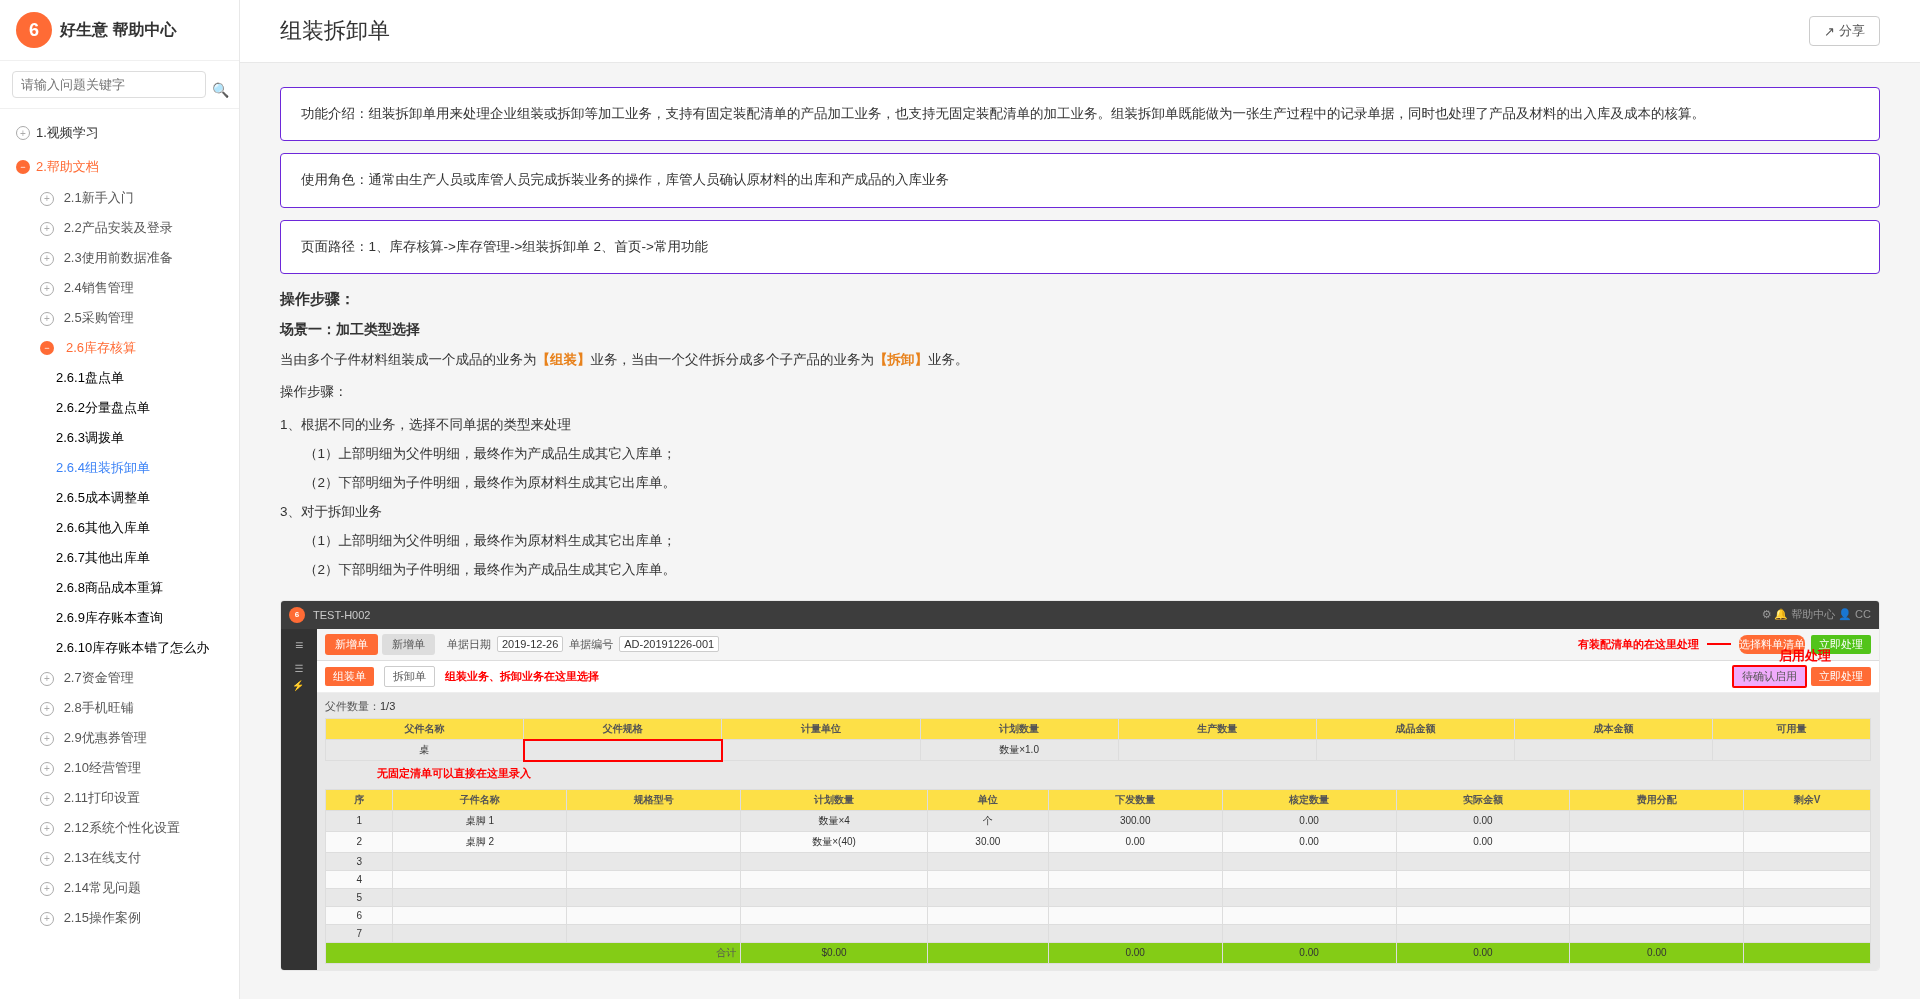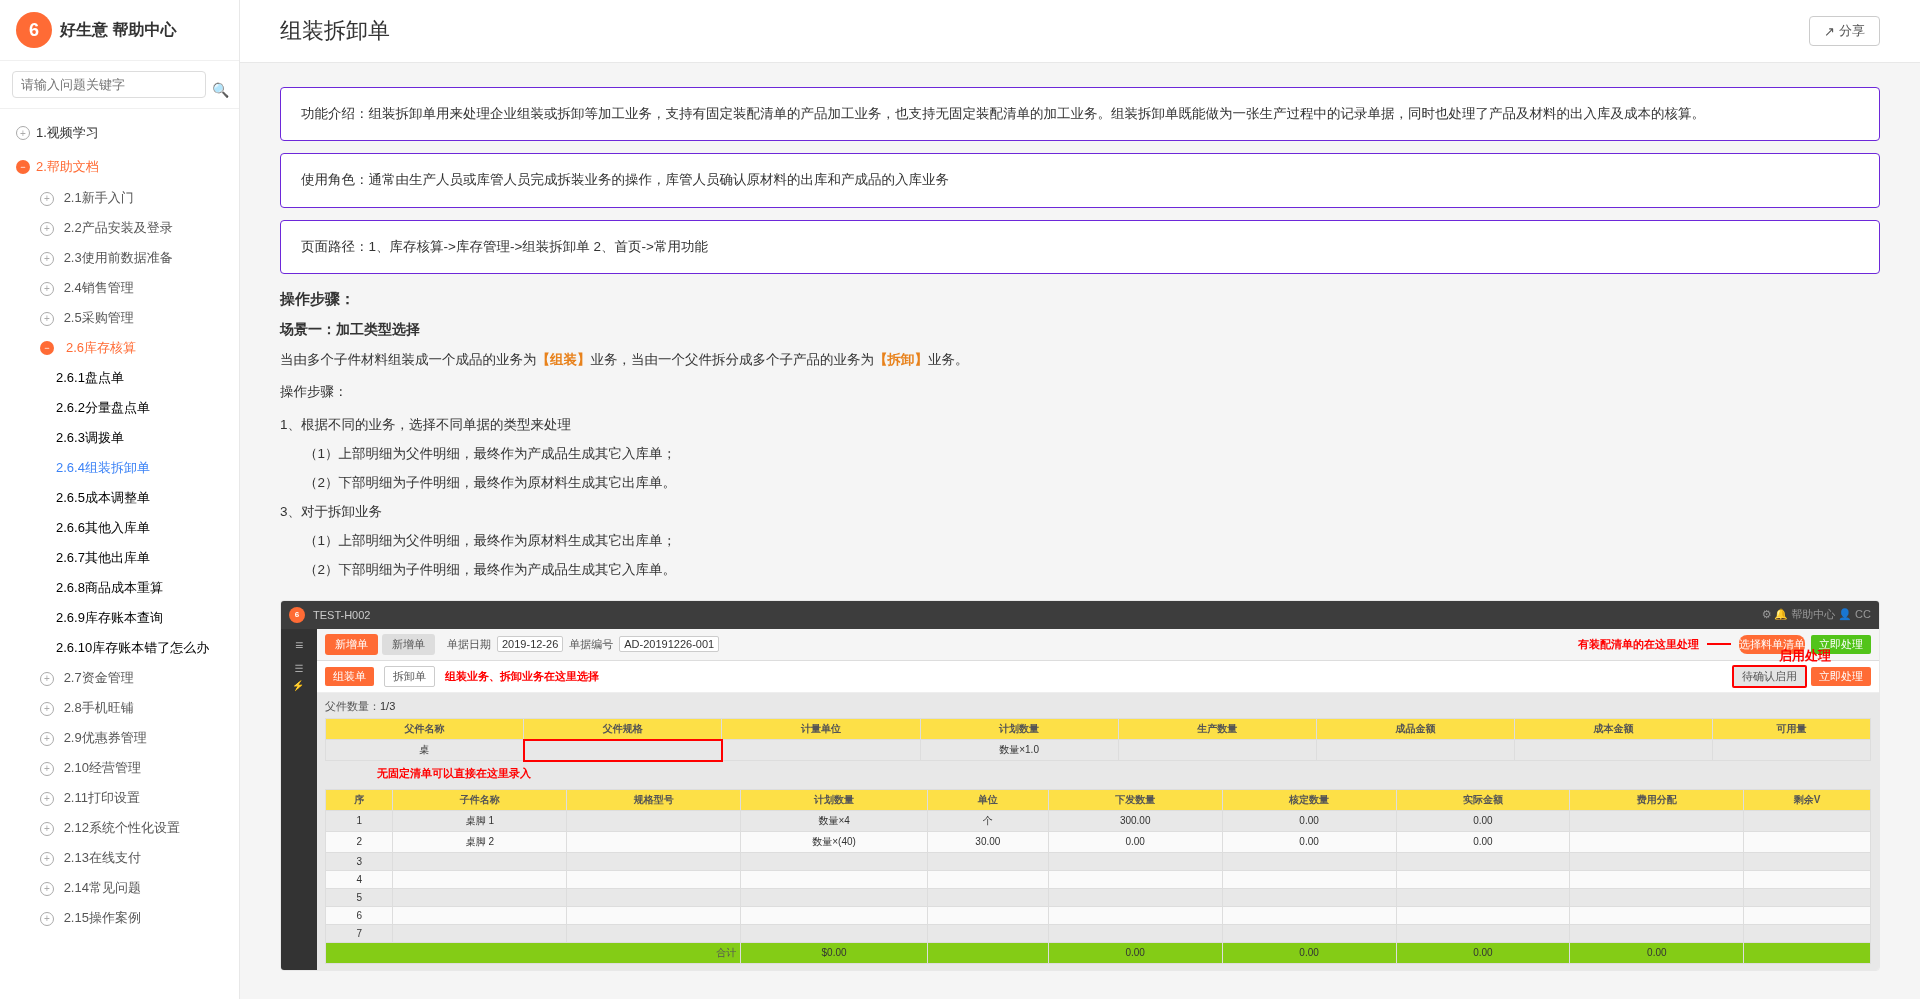--- a/index.html
+++ b/index.html
@@ -402,21 +402,21 @@
                   <button style="background:#52c41a;color:#fff;border:none;border-radius:2px;padding:2px 8px;font-size:11px;cursor:pointer;">立即处理</button>
                 </div>
               </div>
 
               <div style="background:#fff;border-bottom:1px solid #eee;padding:4px 8px;display:flex;align-items:center;gap:10px;position:relative;">
                 <button style="background:#ff6b35;color:#fff;border:none;border-radius:2px;padding:2px 8px;font-size:11px;cursor:pointer;">组装单</button>
                 <button style="background:#fff;color:#555;border:1px solid #ccc;border-radius:2px;padding:2px 8px;font-size:11px;cursor:pointer;">拆卸单</button>
                 <span style="color:red;font-size:11px;font-weight:bold;">组装业务、拆卸业务在这里选择</span>
 
                 <div style="margin-left:auto;display:flex;align-items:center;gap:4px;position:relative;">
-                  <div style="border:2px solid red;padding:2px 8px;background:#e5e5e5;border-radius:2px;">
+                  <div style="border:2px solid red;padding:2px 8px;background:#f0abfc;border-radius:2px;">
                     <span style="font-size:11px;color:#555;">待确认启用</span>
                   </div>
                   <button style="background:#ff6b35;color:#fff;border:none;border-radius:2px;padding:2px 8px;font-size:11px;cursor:pointer;">立即处理</button>
                   <span style="position:absolute;top:-18px;right:40px;color:red;font-size:13px;font-weight:bold;white-space:nowrap;">启用处理</span>
                 </div>
               </div>
 
               <div style="padding:6px 8px 2px 8px;">
                 <div style="font-size:11px;color:#555;margin-bottom:3px;">父件数量：<span style="color:#333;">1/3</span></div>
                 <table class="sim-table">

